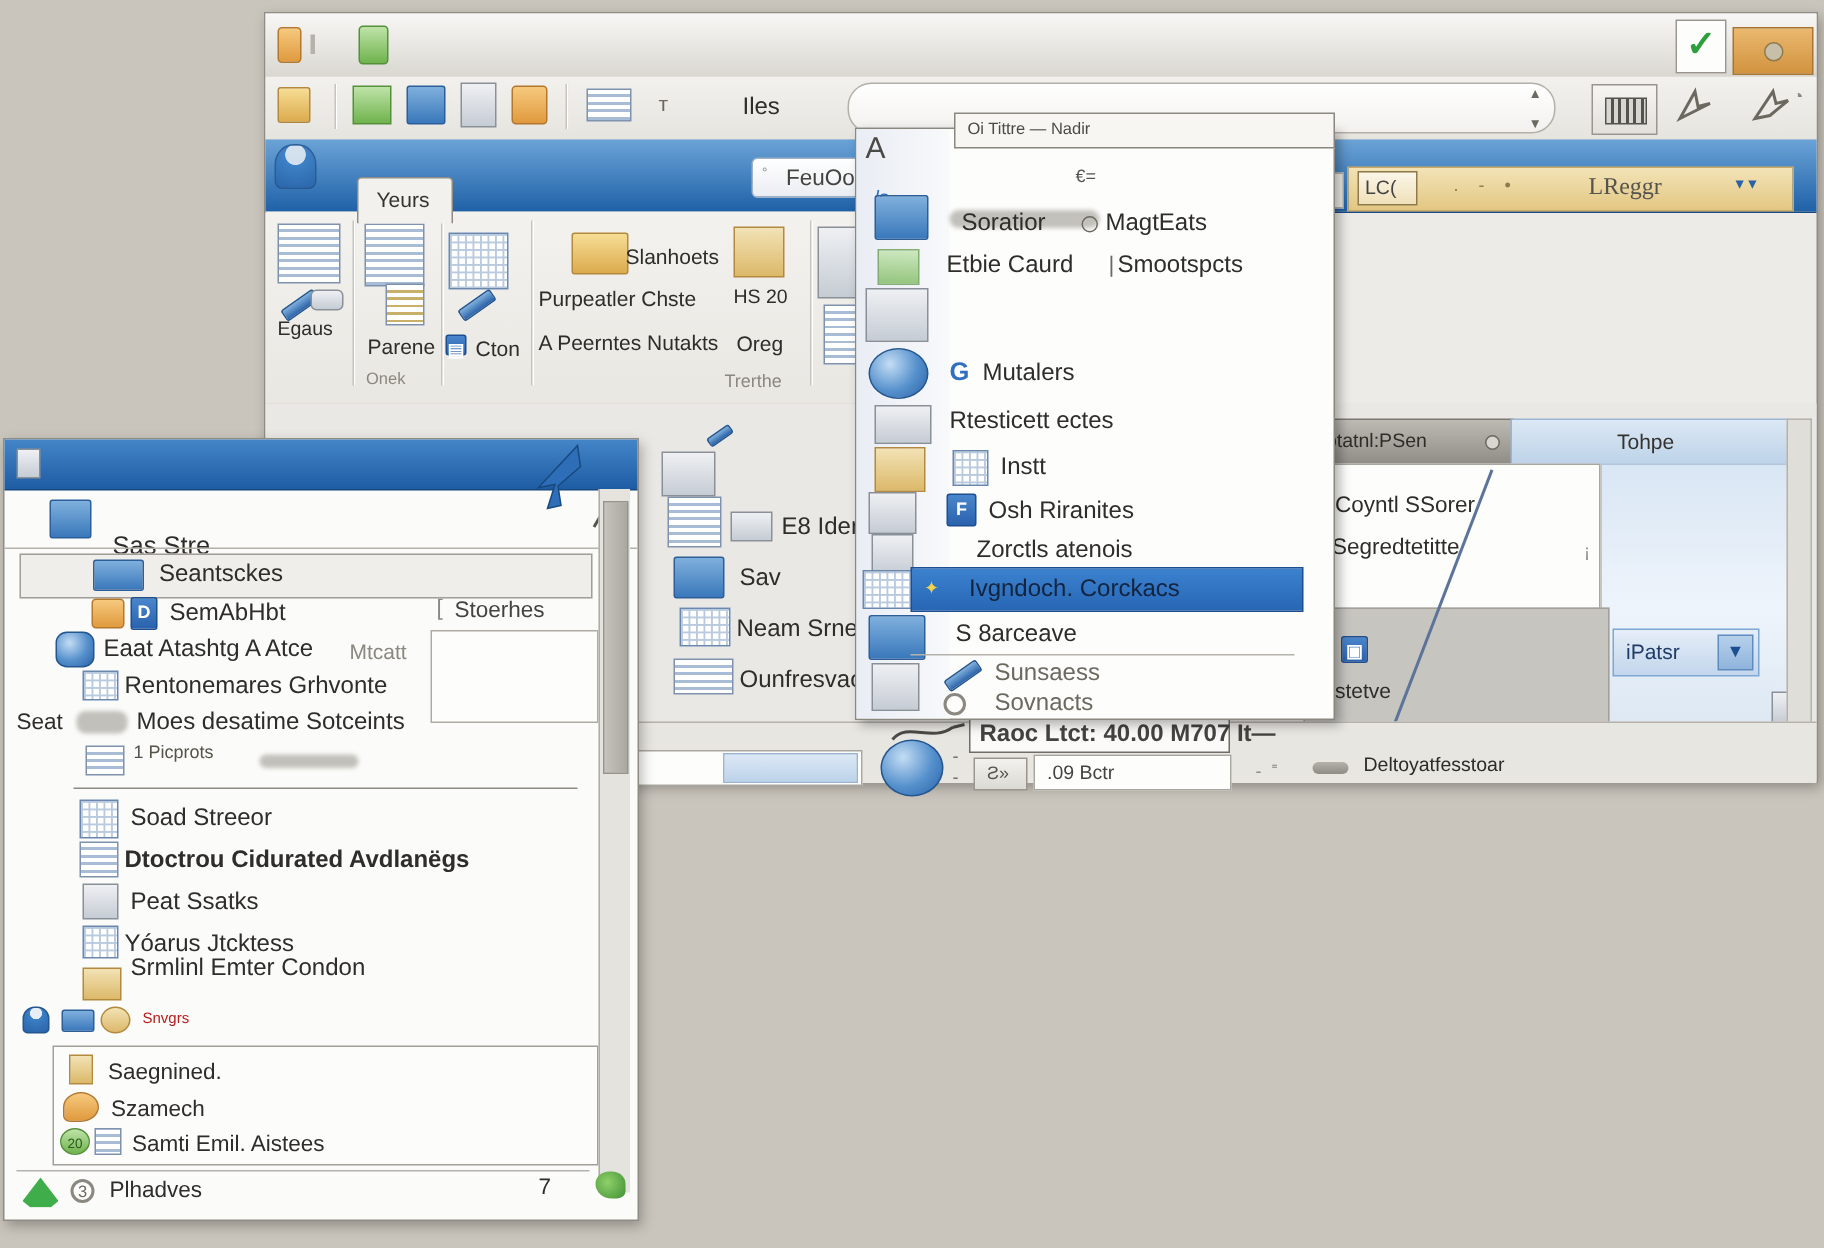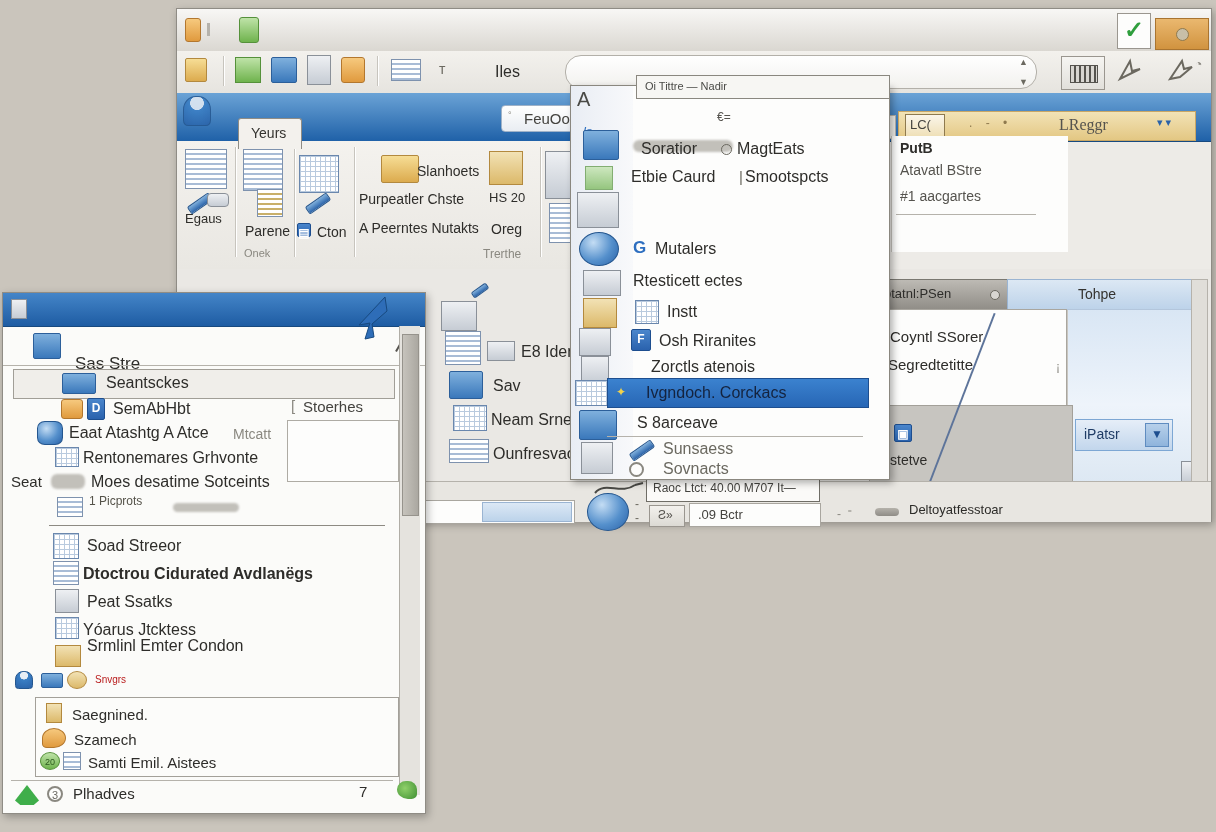--- a/index.html
+++ b/index.html
@@ -139,26 +139,20 @@
       <div class="ic i-gray" style="left:310px;top:72px;width:28px;height:20px;"></div>
       <div class="txt menu-item-txt" style="left:344px;top:74px;">E8 Iden</div>
       <div class="ic i-blue" style="left:272px;top:102px;width:34px;height:28px;"></div>
       <div class="txt menu-item-txt" style="left:316px;top:108px;">Sav</div>
       <div class="ic i-grid" style="left:276px;top:136px;width:34px;height:26px;"></div>
       <div class="txt menu-item-txt" style="left:314px;top:142px;">Neam Srnere</div>
       <div class="ic i-lines" style="left:272px;top:170px;width:40px;height:24px;"></div>
       <div class="txt menu-item-txt" style="left:316px;top:176px;">Ounfresvaose</div>
     </div>
 
-    <div class="abs" style="left:714px;top:127px;width:176px;height:116px;background:#fdfdfc;border-left:1px solid #c9c6c0;">
-      <div class="txt" style="left:8px;top:4px;font-size:14px;font-weight:bold;">PutB</div>
-      <div class="txt" style="left:8px;top:26px;font-size:14px;color:#55534e;">Atavatl BStre</div>
-      <div class="txt" style="left:8px;top:52px;font-size:14px;color:#55534e;">#1 aacgartes</div>
-      <div class="hline" style="left:4px;top:78px;width:140px;"></div>
-    </div>
 
     <div class="abs" style="left:700px;top:270px;width:130px;height:30px;background:linear-gradient(#bdbab4,#8f8c86);border:1px solid #7a7871;">
       <span class="txt" style="left:6px;top:6px;font-size:13px;color:#2e2d2a;">btatnl:PSen</span>
       <span class="abs" style="right:8px;top:10px;width:8px;height:8px;border-radius:50%;background:#d8d6d1;border:1px solid #6b6960;"></span>
     </div>
     <div class="abs" style="left:830px;top:270px;width:184px;height:30px;background:linear-gradient(#dcE8f4,#bcd2e9);border:1px solid #9ab4d2;">
       <span class="txt" style="left:70px;top:6px;font-size:14px;color:#34332f;">Tohpe</span>
     </div>
     <div class="abs" style="left:830px;top:300px;width:184px;height:172px;background:linear-gradient(#d9e6f4,#eef4fb 55%,#dde8f3);border:1px solid #b3c6dc;"></div>
 
@@ -191,21 +185,21 @@
       <div class="txt" style="left:698px;top:26px;width:24px;height:8px;background:linear-gradient(#b5b2ab,#8f8c86);border-radius:4px;"></div>
       <div class="txt" style="left:732px;top:20px;font-size:13px;color:#2c2b28;">Deltoyatfesstoar</div>
     </div>
 
     <svg class="abs" style="left:414px;top:468px;z-index:2;" width="56" height="22" viewBox="0 0 56 22">
         <path d="M4 16 C14 4 30 18 44 8 M44 8 L52 6" fill="none" stroke="#4a4a46" stroke-width="2"></path>
       </svg>
     <div class="ic i-sphere" style="left:410px;top:484px;width:42px;height:38px;z-index:2;"></div>
     <div class="txt" style="left:458px;top:488px;font-size:12px;color:#6b6960;z-index:2;">-<br>-</div>
     <div class="abs" style="left:469px;top:466px;width:172px;height:25px;background:#fbfaf8;border:1px solid #6f6d66;z-index:2;">
-      <span class="txt" style="left:6px;top:5px;font-size:12px;color:#44433f;">Raoc Ltct: 40.00 M707 It—</span>
+      <span class="txt" style="left:6px;top:5px;font-size:16px;color:#44433f;font-weight:bold;">Raoc Ltct: 40.00 M707 It—</span>
     </div>
     <div class="abs" style="left:472px;top:496px;width:34px;height:20px;background:linear-gradient(#f3f1ed,#dcdad4);border:1px solid #9a968f;z-index:2;">
       <span class="txt" style="left:8px;top:2px;font-size:12px;color:#55534e;">Ƨ»</span>
     </div>
     <div class="abs" style="left:512px;top:494px;width:130px;height:22px;background:#fdfdfc;border:1px solid #a9a69f;z-index:2;">
       <span class="txt" style="left:8px;top:3px;font-size:13px;color:#44433f;">.09 Bctr</span>
     </div>
     <div class="txt" style="left:660px;top:496px;font-size:12px;color:#8a8880;z-index:2;">-&nbsp;&nbsp;⁼</div>
   </div>
 

